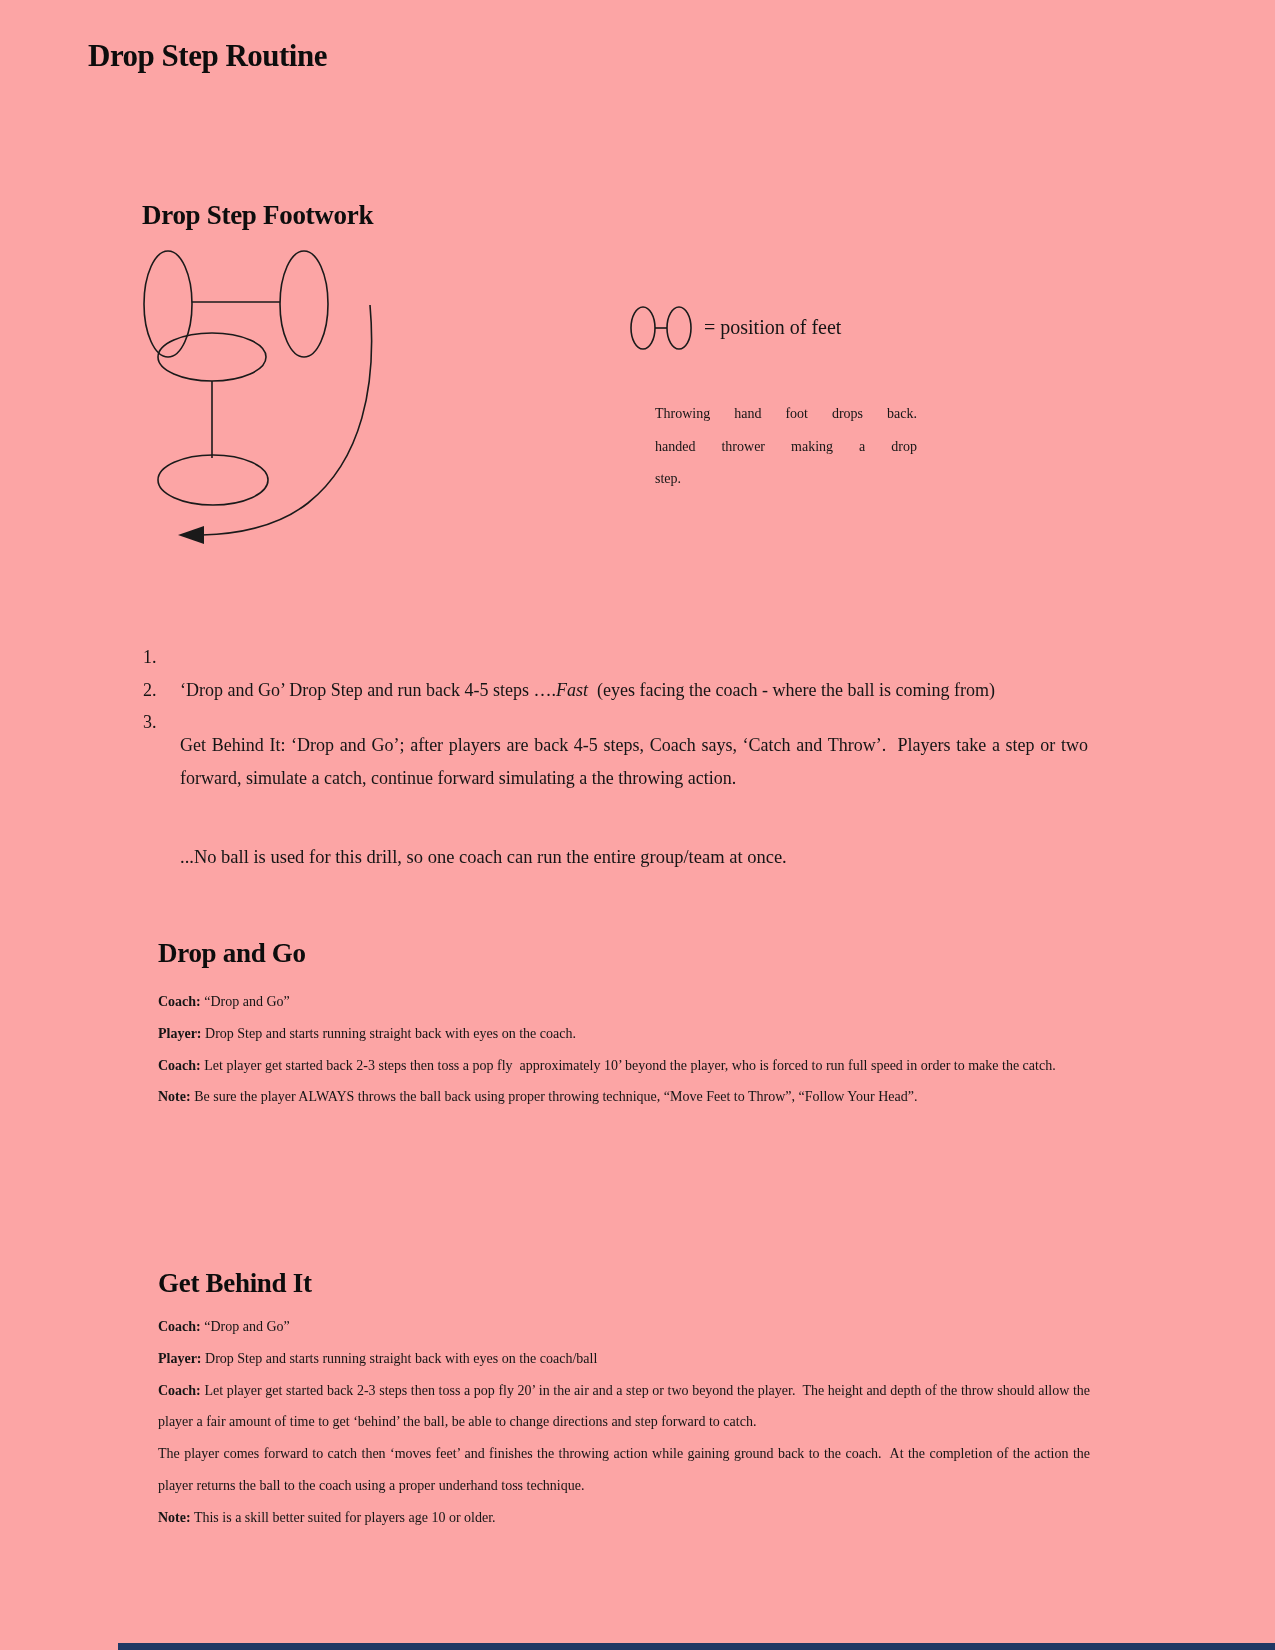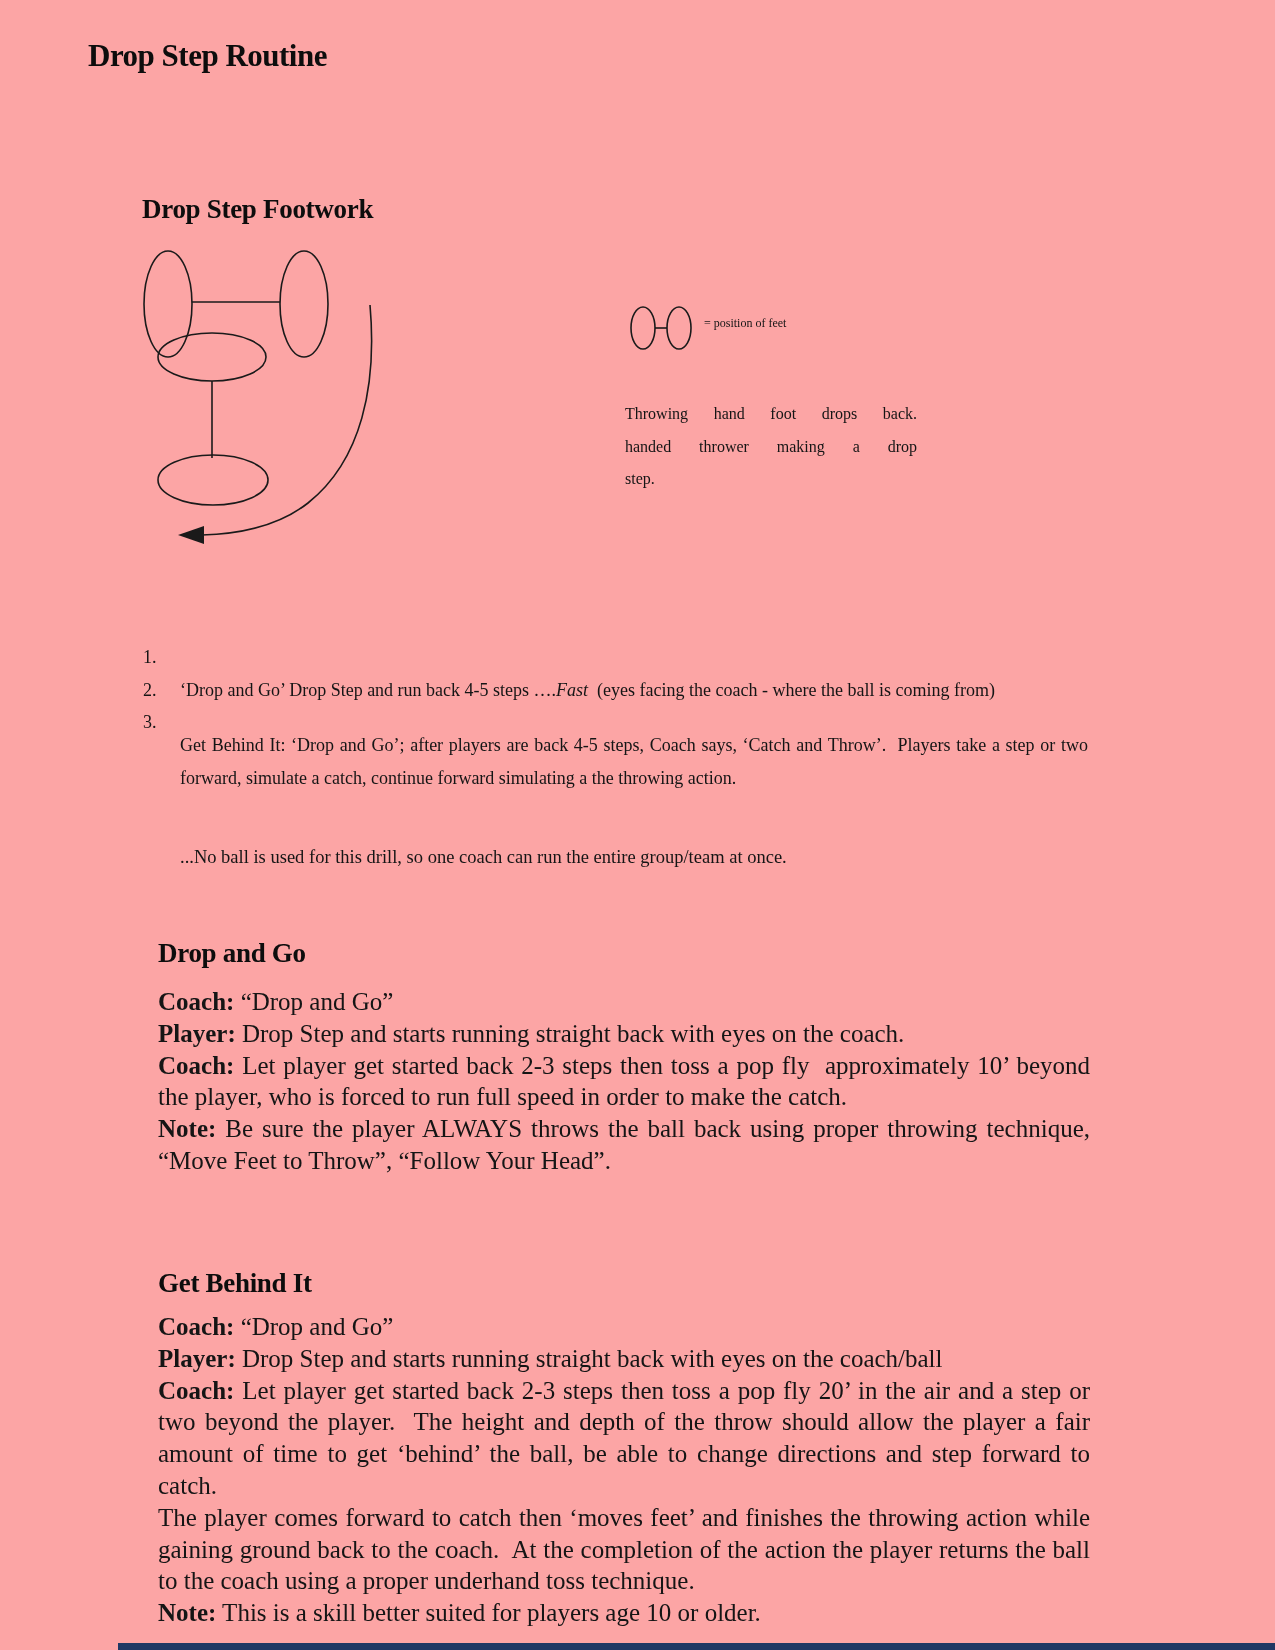--- a/index.html
+++ b/index.html
@@ -9,52 +9,52 @@
     font-family:Liberation Serif, serif;
     color:#151515;
   }
   .doc-title {
     position:absolute; left:88px; top:38px;
     font-size:31px; font-weight:bold; letter-spacing:-0.5px; color:#0d0d0d;
   }
   .section-heading {
     position:absolute; font-size:27px; font-weight:bold; letter-spacing:-0.3px; color:#0d0d0d;
   }
-  .h-footwork { left:142px; top:194px; }
+  .h-footwork { left:142px; top:200px; }
   .h-dropgo   { left:158px; top:938px; }
   .h-getbehind{ left:158px; top:1268px; }
 
   .diagram-svg { position:absolute; left:130px; top:235px; }
   .legend-svg  { position:absolute; left:628px; top:303px; }
   .legend-label{
-    position:absolute; left:704px; top:316px; font-size:12px; color:#151515;
+    position:absolute; left:704px; top:316px; font-size:20px; color:#151515;
   }
 
   .desc-block { position:absolute; left:625px; top:398px; width:292px; }
   .desc-line  {
-    font-size:16px; line-height:32.6px; white-space:nowrap;
-    text-align:justify; text-align-last:justify;
+    font-size:14px; line-height:32.6px; white-space:nowrap;
+    text-align:justify; text-align-last:justify;margin-left:30px;
   }
   .desc-line.last { text-align-last:left; }
 
   .drill-list { position:absolute; left:143px; top:641px; width:990px; font-size:18px; }
   .drill-item { display:flex; line-height:32.5px; }
   .drill-num  { width:37px; flex:0 0 37px; }
   .drill-text { white-space:pre; }
   .drill-text.wrap {
     white-space:pre-wrap; width:908px; text-align:justify;margin-top:23px;
   }
   .italic { font-style:italic;margin-top:41px; }
 
   .drill-note {
     position:absolute; left:180px; top:842px;
     font-size:18.5px; line-height:31px; white-space:pre;
   }
 
-  .body-block { position:absolute; width:932px; font-size:25px; line-height:31.8px; }
+  .body-block { position:absolute; width:932px; font-size:14px; line-height:31.8px; }
   .b-dropgo    { left:158px; top:986px; }
   .b-getbehind { left:158px; top:1311px; }
   .body-para { margin:0; white-space:pre-wrap; }
   .body-para.justify { text-align:justify; }
   .body-para b { font-weight:bold; }
 
   .footer-bar {
     position:absolute; left:118px; top:1643px; width:1157px; height:7px;
     background:#1f3864;
   }

